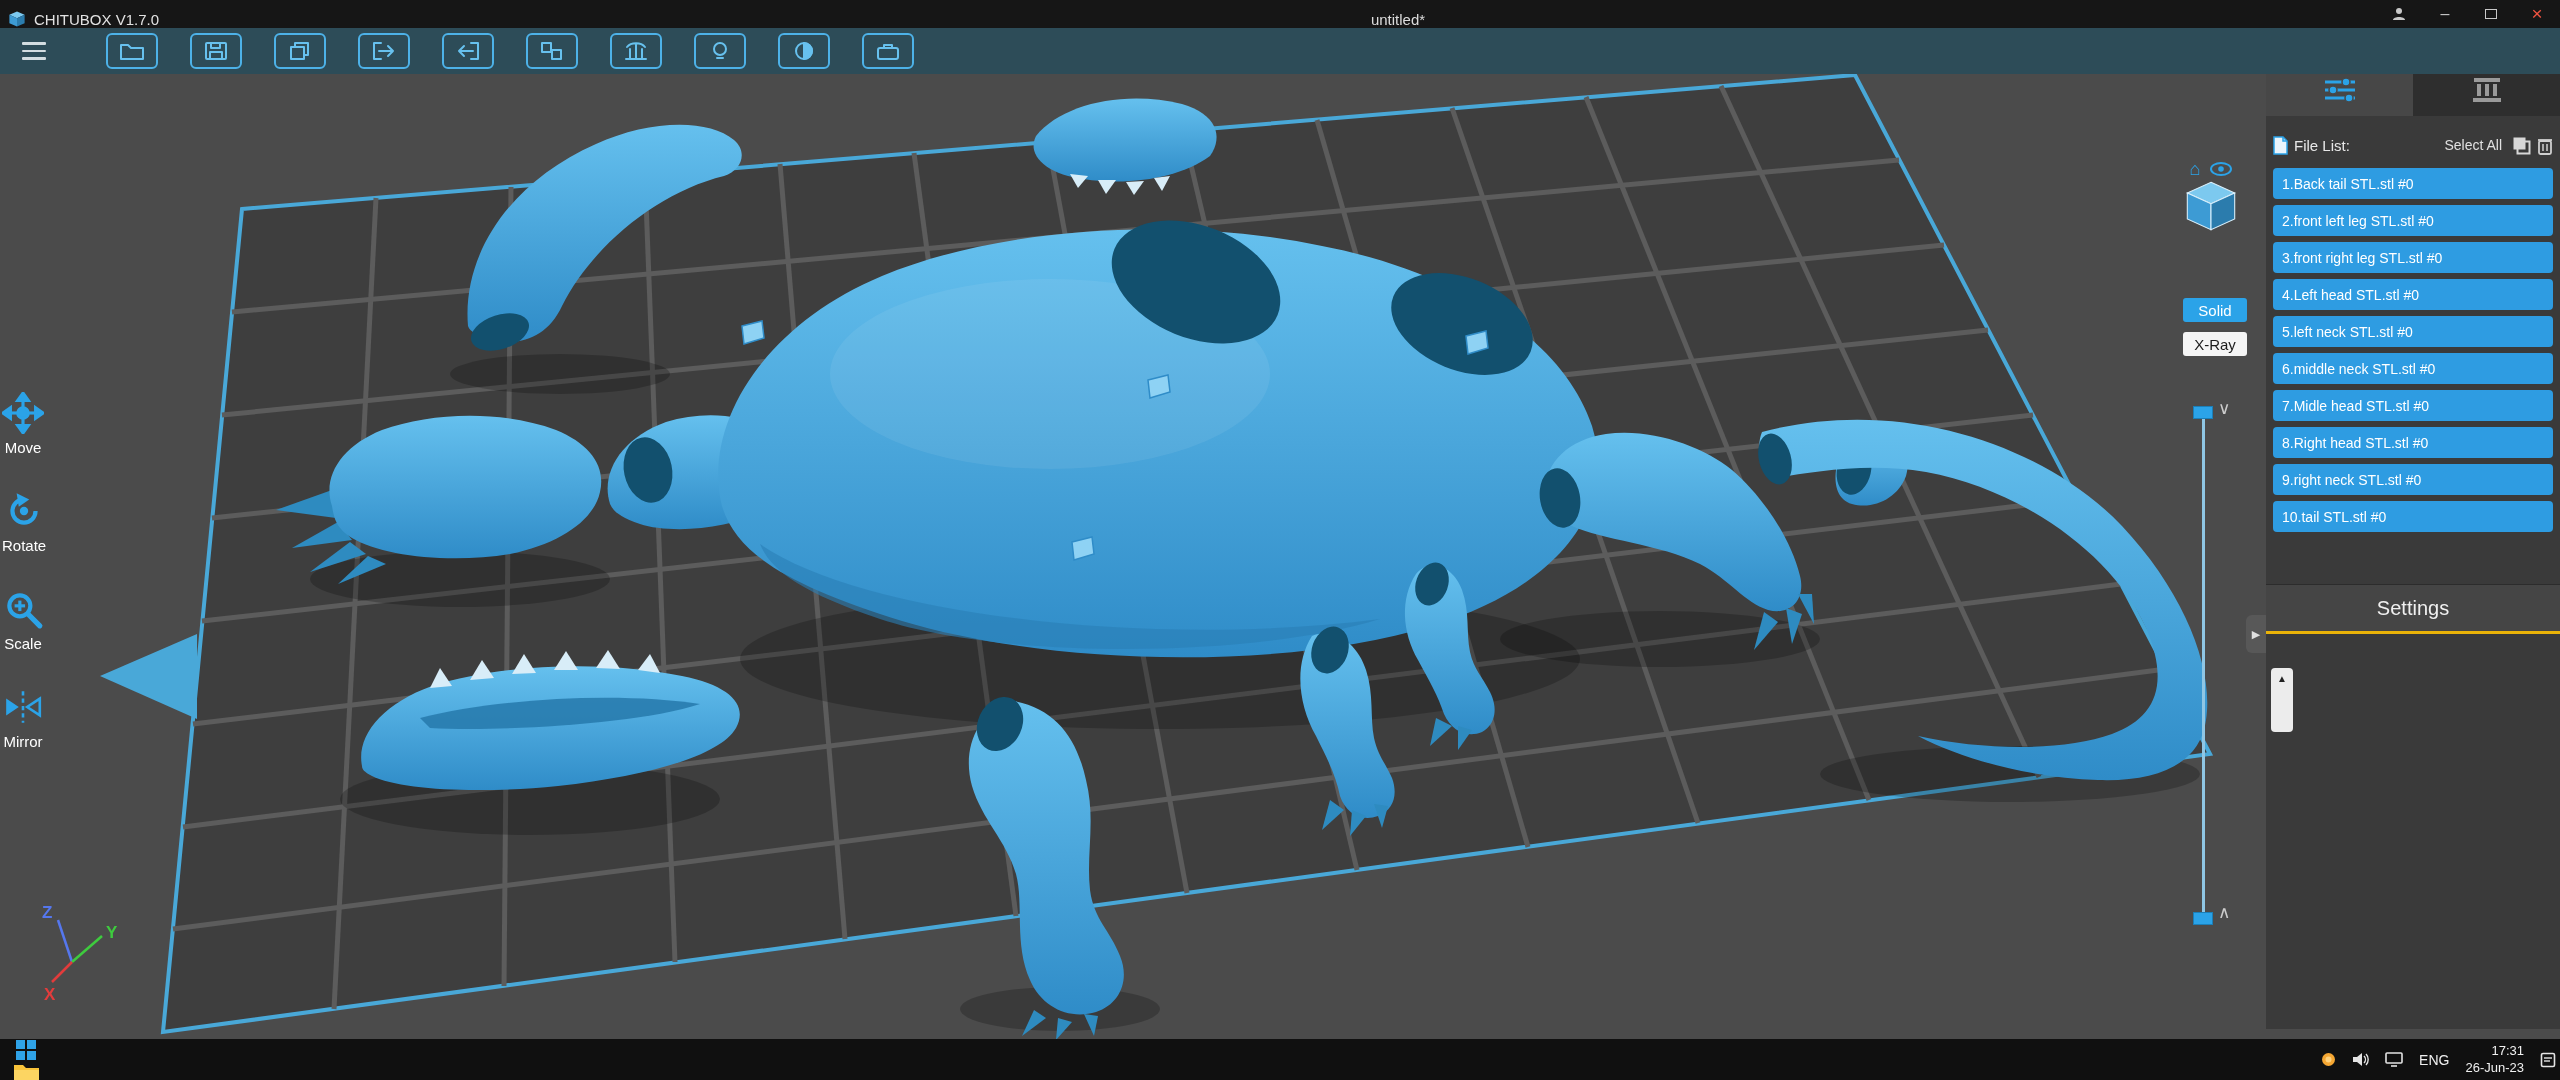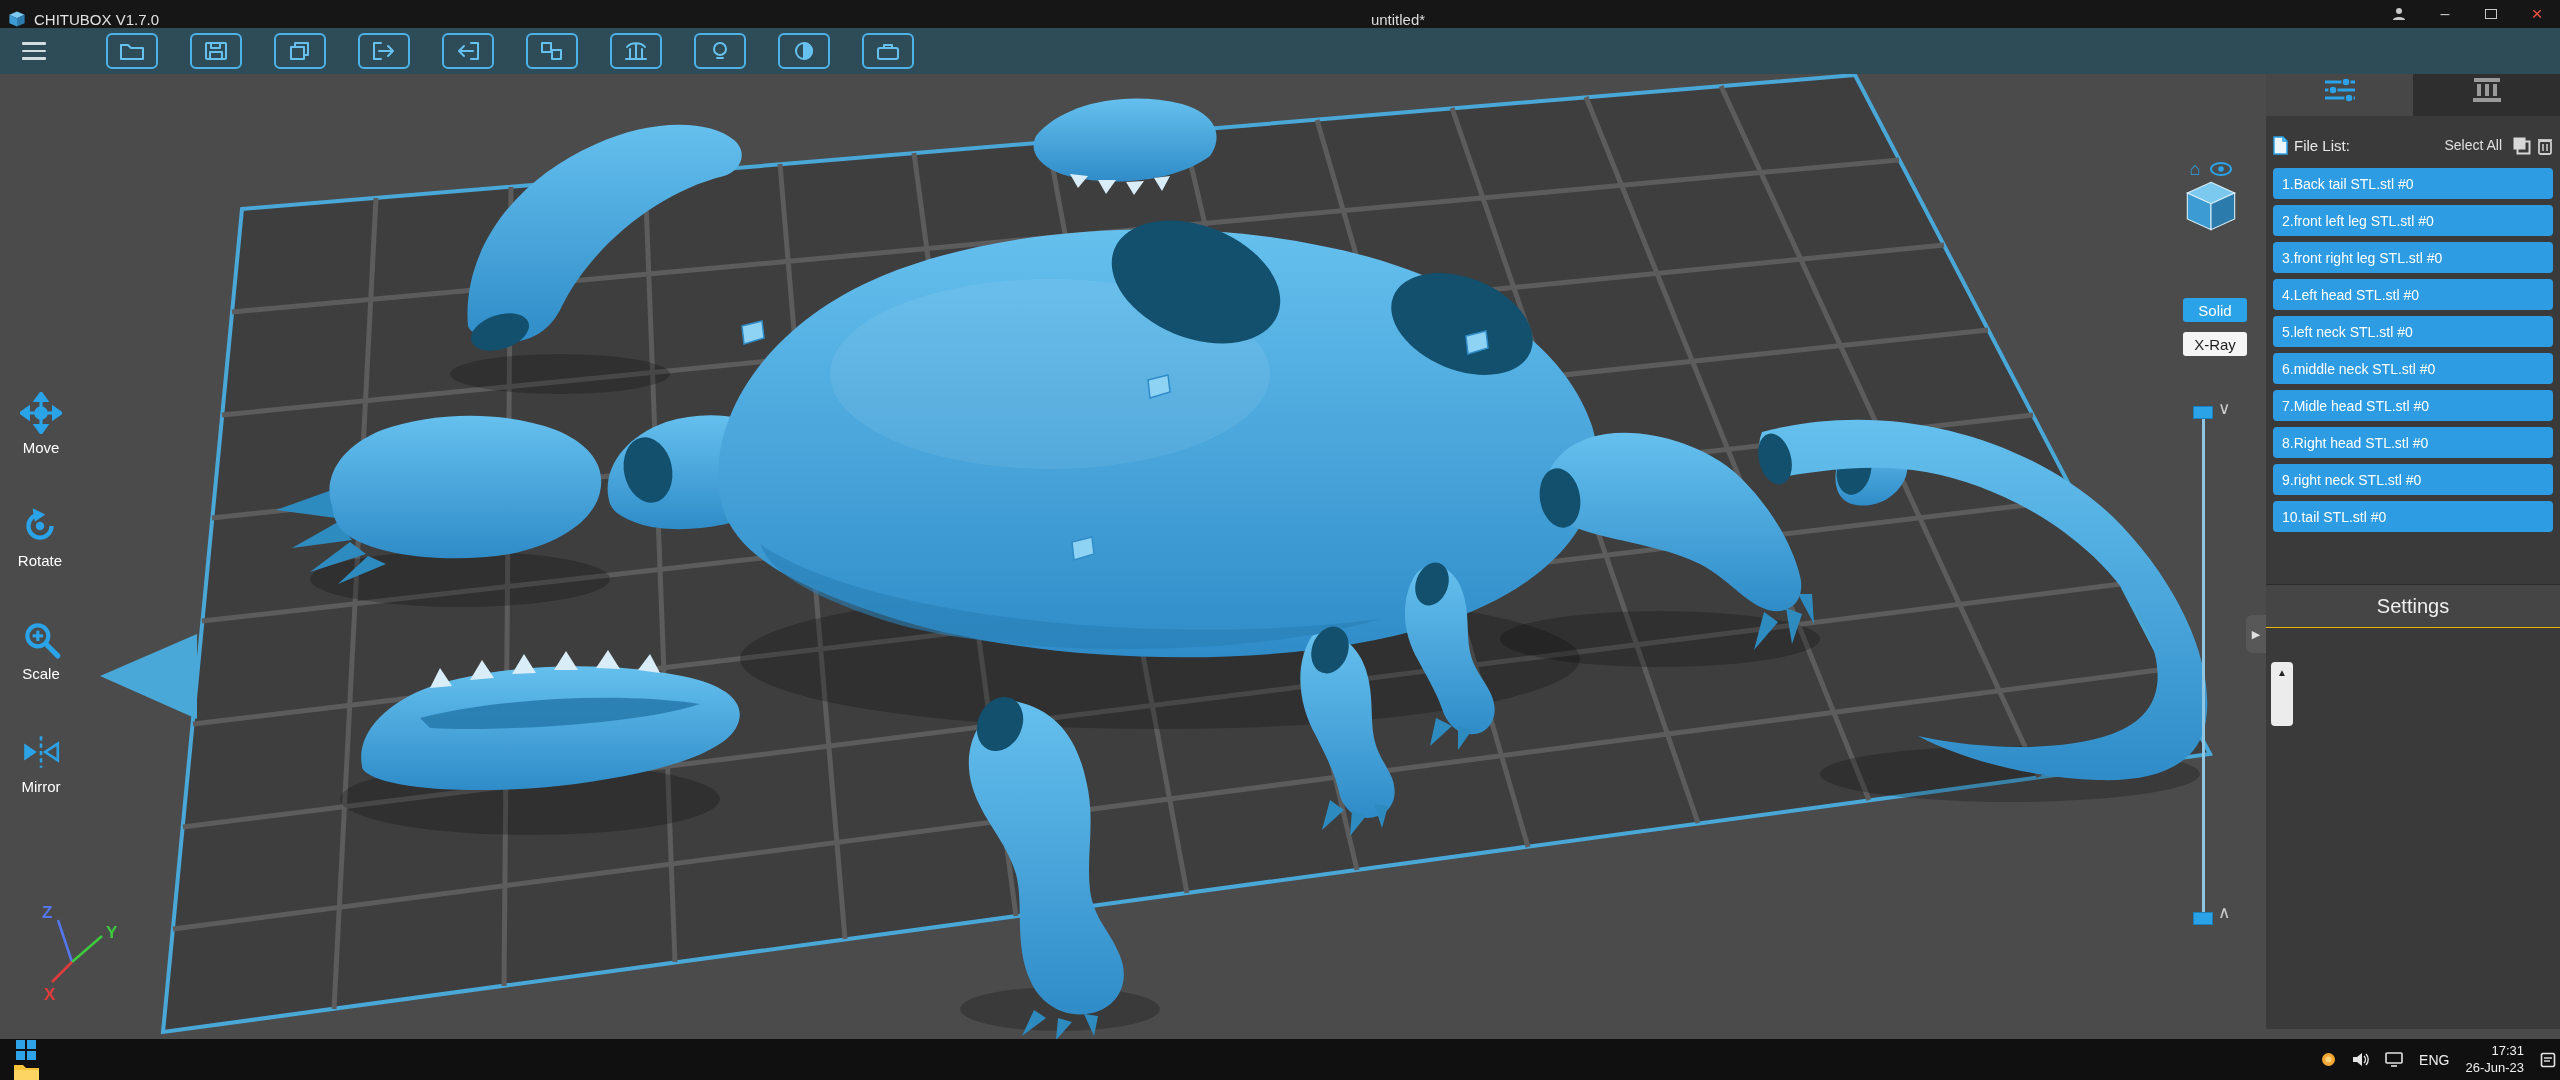--- a/index.html
+++ b/index.html
@@ -26,21 +26,21 @@
   .hamburger span { width:24px; height:2.5px; background:#d3dde1; border-radius:1px; }
   .tb-btn { width:52px; height:36px; border:2px solid #4db2e8; border-radius:6px; background:transparent;
     margin-right:32px; display:flex; align-items:center; justify-content:center; padding:0; }
   .tb-btn:first-of-type { margin-left:46px; }
   .tb-ico { stroke:#67c1ee; fill:none; stroke-width:2; stroke-linejoin:round; stroke-linecap:round; }
   
   .viewport { position:absolute; left:0; top:74px; width:2266px; height:965px; background:#4b4b4b; overflow:hidden; }
   svg.scene { position:absolute; left:0; top:0; }
   
   .tools { position:absolute; left:2px; top:318px; width:60px; display:flex; flex-direction:column;
-    align-items:flex-end; gap:49px; z-index:6; }
+    align-items:flex-start; gap:34px; z-index:6; }
   .tool { display:flex; flex-direction:column; align-items:center; gap:5px; color:#fff; font-size:15px; }
   
   .viewcube { position:absolute; left:2176px; top:86px; width:70px; z-index:6; display:flex;
     flex-direction:column; align-items:center; }
   .vc-row { display:flex; gap:10px; align-items:center; color:#2ba3e8; font-size:18px; line-height:1; }
   
   .rendermode { position:absolute; left:2183px; top:224px; width:64px; z-index:6; font-size:15px; }
   .mode-solid { height:24px; background:#2ba3e8; color:#fff; display:flex; align-items:center;
     justify-content:center; border-radius:3px; }
   .mode-xray { height:24px; background:#f5f5f5; color:#1d1d1d; display:flex; align-items:center;
@@ -59,22 +59,22 @@
   .tabs { display:flex; height:52px; background:#2e2e2e; }
   .tab { flex:1; display:flex; align-items:center; justify-content:center; }
   .tab.active { background:#474747; }
   .filehead { display:flex; align-items:center; height:30px; margin:14px 7px 8px 7px; color:#e8e8e8;
     font-size:15px; gap:6px; }
   .filehead .grow { flex:1; }
   .filehead .sel { font-size:14px; color:#e0e0e0; margin-right:4px; }
   .filelist { margin:0 7px; height:372px; overflow:hidden; display:flex; flex-direction:column; gap:6px; }
   .file-item { flex:0 0 31px; background:#2e9ce2; border-radius:4px; color:#fff; font-size:14px;
     display:flex; align-items:center; padding:0 9px; white-space:nowrap; overflow:hidden; }
-  .settings-btn { margin-top:44px; height:44px; background:#454545; border-top:1px solid #2c2c2c;
-    border-bottom:1px solid #eab308; display:flex; align-items:center; justify-content:center;
+  .settings-btn { margin-top:44px; height:50px; background:#454545; border-top:1px solid #2c2c2c;
+    border-bottom:3px solid #eab308; display:flex; align-items:center; justify-content:center;
     color:#f0f0f0; font-size:20px; }
   .slice-row { margin-top:22px; display:flex; align-items:center; padding:0 5px; height:88px; }
   .slice-tab { width:22px; height:64px; background:#ececec; border-radius:4px; display:flex;
     justify-content:center; align-items:flex-start; padding-top:5px; color:#222; font-size:10px; }
   .slice-btn { flex:1; height:88px; background:#18a3e8; border-radius:5px; margin-left:3px; color:#fff;
     font-size:27px; display:flex; align-items:center; justify-content:center; }
   
   .taskbar { position:absolute; left:0; bottom:0; width:2560px; height:41px; background:#101010;
     display:flex; align-items:center; z-index:50; color:#eee; }
   .task-apps { display:flex; height:100%;flex-direction:column; }

